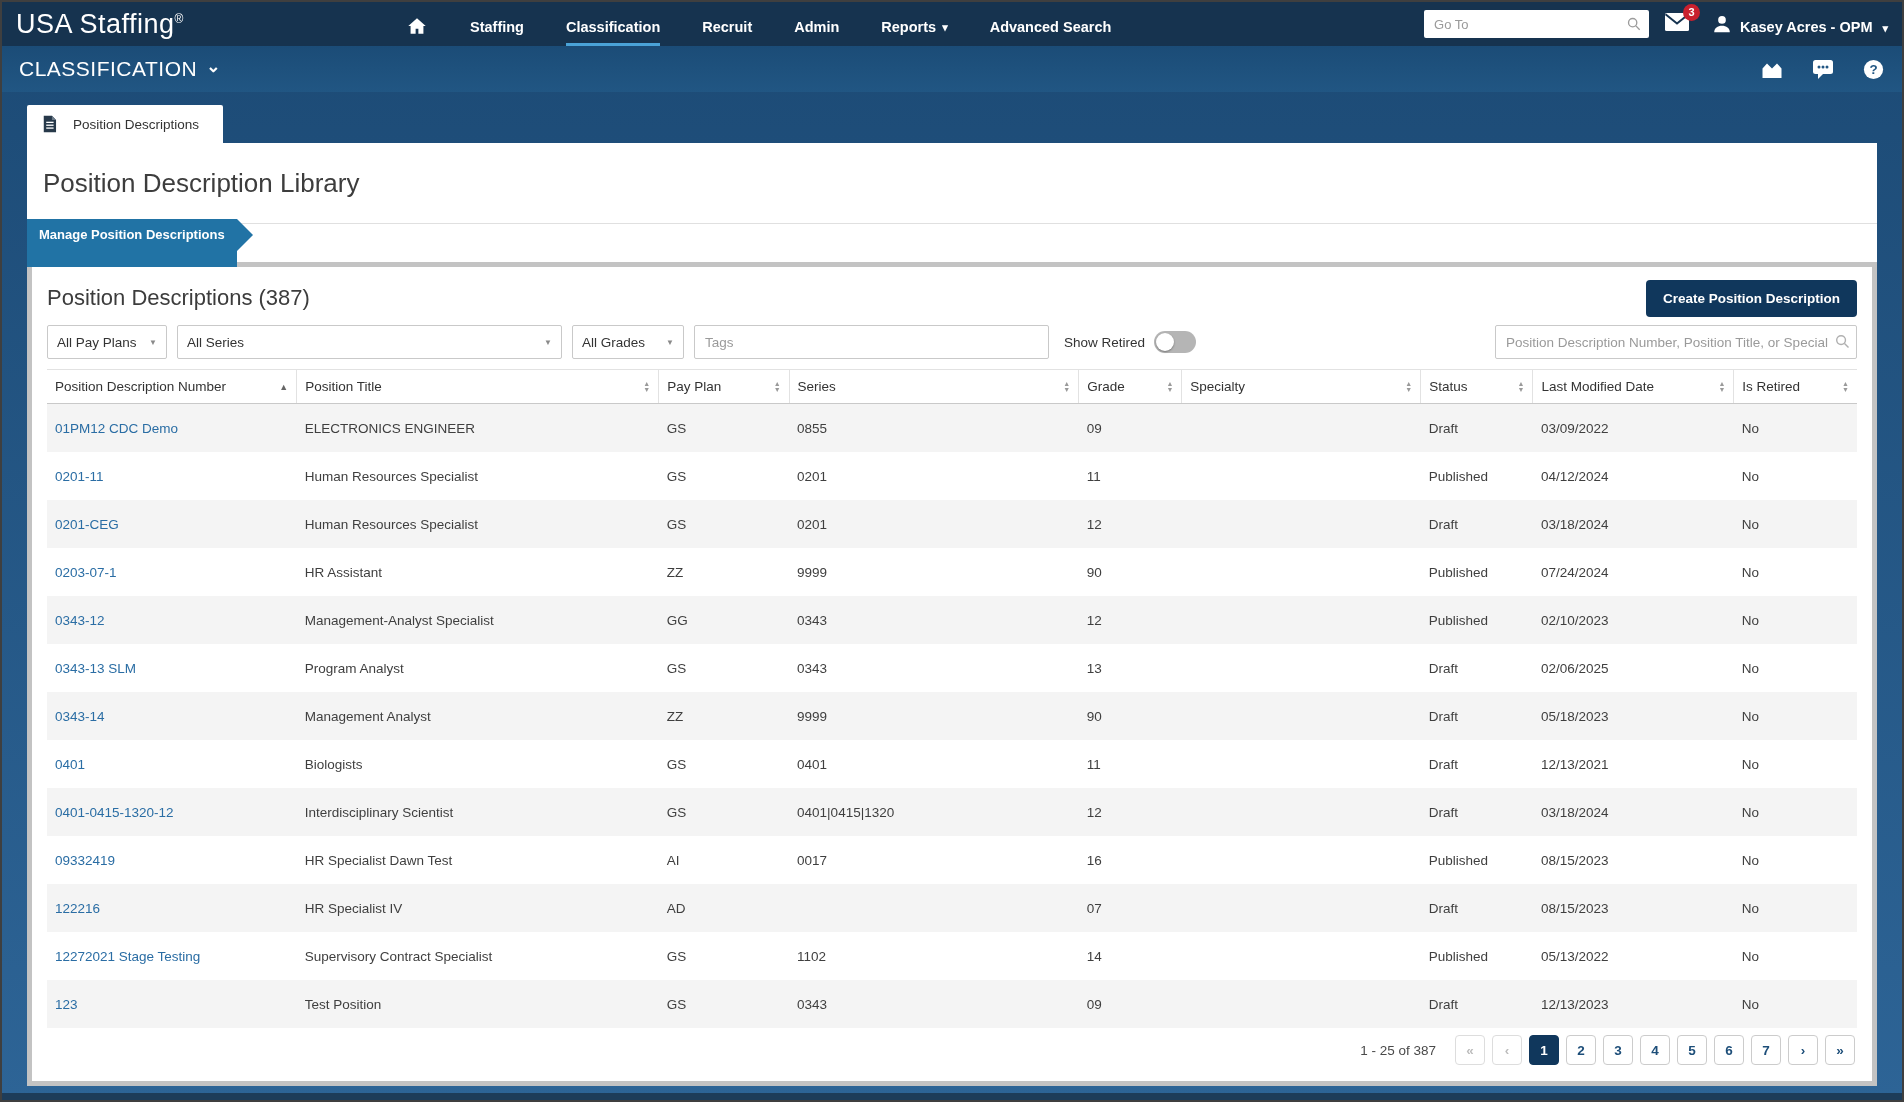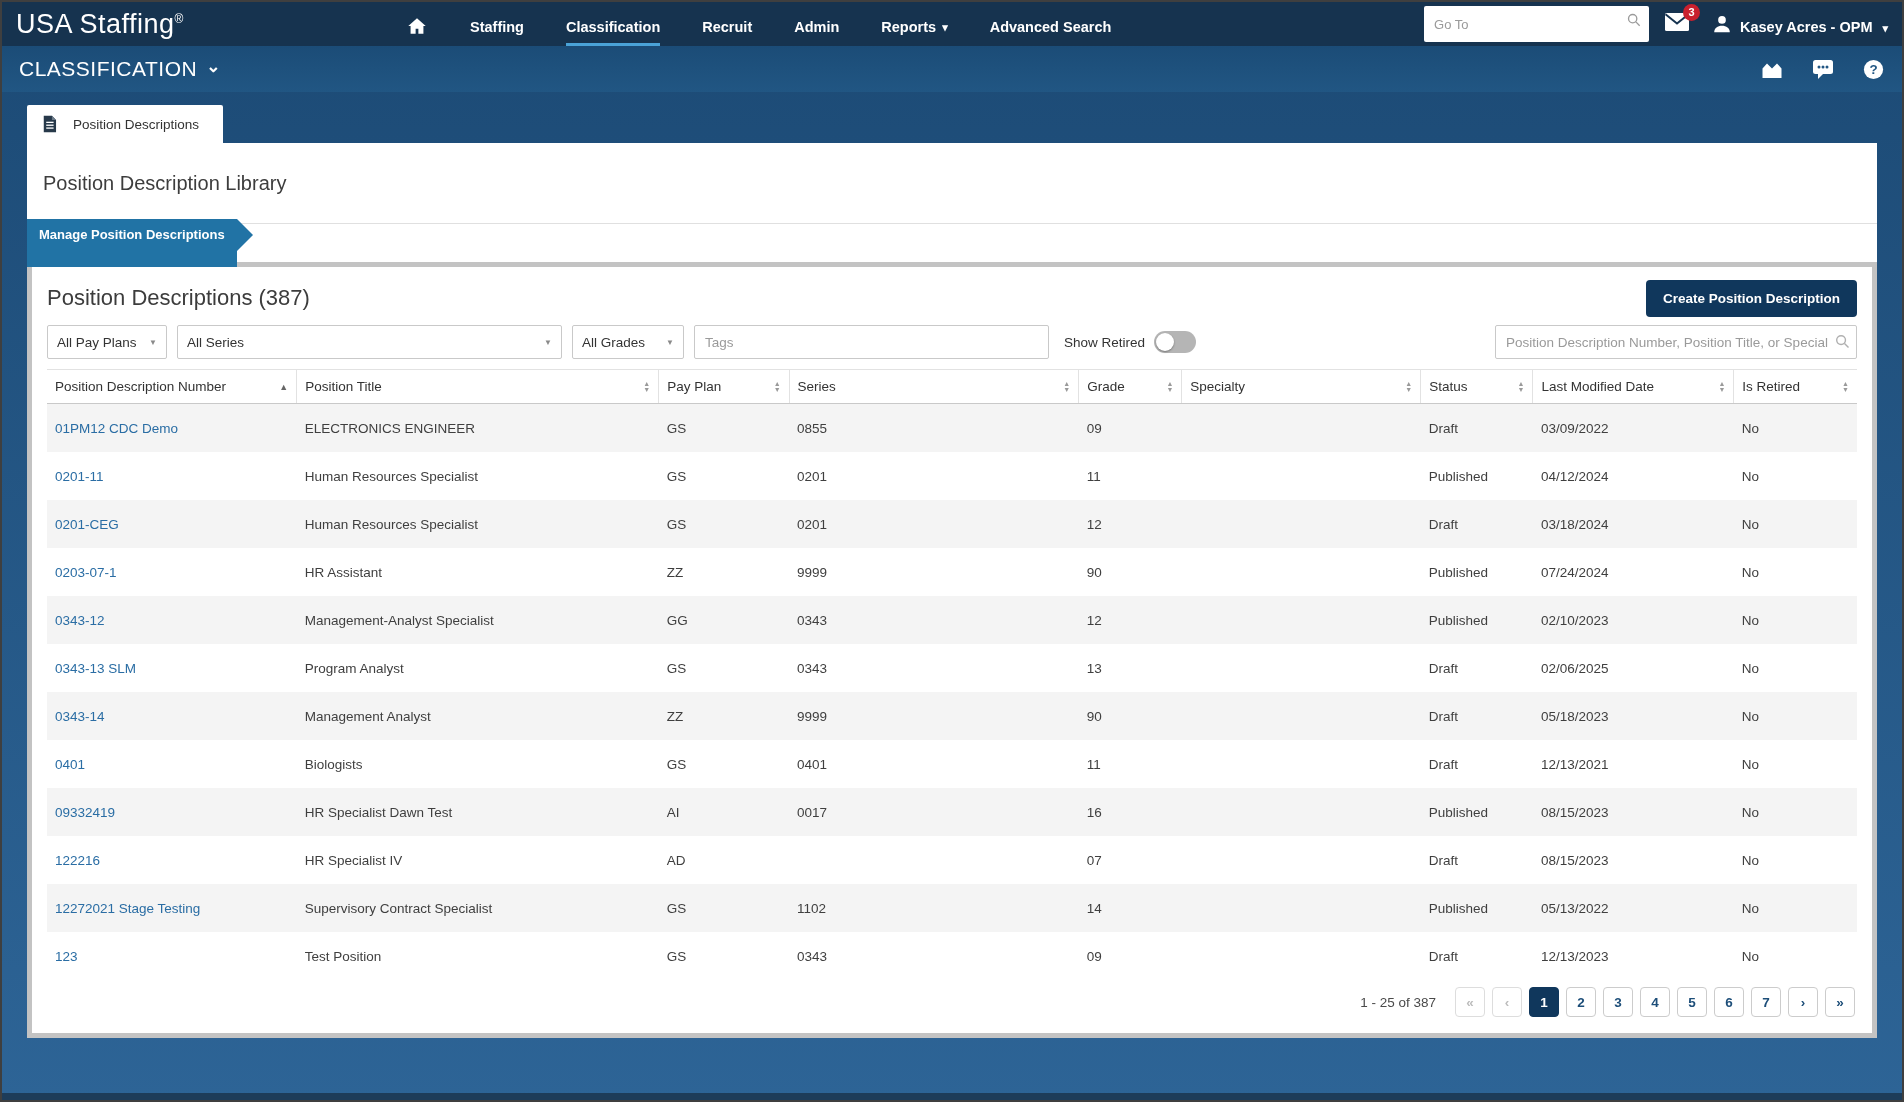--- a/index.html
+++ b/index.html
@@ -10,41 +10,41 @@
   .topnav{height:44px;flex:none;background:var(--navy);display:flex;align-items:center;padding:0 14px;color:#fff;}
   .brand{font-size:27px;font-weight:400;letter-spacing:.5px;white-space:nowrap;width:215px;}
   .brand sup{font-size:12px;}
   .mainnav{display:flex;align-items:stretch;gap:42px;margin-left:175px;height:44px;}
   .navitem{display:flex;align-items:center;gap:6px;color:#fff;text-decoration:none;font-size:14.5px;font-weight:700;border-bottom:3px solid transparent;padding-top:9px;box-sizing:border-box;cursor:pointer;white-space:nowrap;}
   .navitem.active{border-bottom-color:var(--accent);}
   .navcaret{font-size:11px;}
   .homebtn{display:flex;align-items:center;padding-top:3px;cursor:pointer;}
   .top-right{margin-left:auto;display:flex;align-items:center;gap:15px;}
   .goto-wrap{position:relative;}
-  .goto-input{width:185px;height:36px;border:none;border-radius:2px;padding:0 30px 0 10px;font-size:13px;font-family:inherit;color:#333;background:#fff;outline:none;}
+  .goto-input{width:185px;height:28px;border:none;border-radius:2px;padding:0 30px 0 10px;font-size:13px;font-family:inherit;color:#333;background:#fff;outline:none;}
   .goto-wrap .mag{position:absolute;right:7px;top:6px;}
   input::placeholder{color:#9a9a9a;}
   .mailwrap{position:relative;margin-right:6px;cursor:pointer;}
   .badge{position:absolute;top:-8px;right:-10px;min-width:17px;height:17px;border-radius:9px;background:var(--badge);color:#fff;font-size:11px;font-weight:700;line-height:17px;text-align:center;}
   .userchip{display:flex;align-items:flex-end;gap:7px;font-size:14.5px;font-weight:700;cursor:pointer;white-space:nowrap;}
   .usercaret{font-size:11px;margin-left:3px;}
 
   
   .sectionbar{height:46px;flex:none;background:linear-gradient(to bottom,#1b4c77,var(--bar));display:flex;align-items:center;padding:0 17px;color:#fff;}
   .section-title{font-size:21px;font-weight:500;letter-spacing:.5px;display:flex;align-items:center;gap:9px;cursor:pointer;}
   .section-caret{font-size:17px;font-weight:700;margin-top:-6px;}
   .section-icons{margin-left:auto;display:flex;align-items:center;gap:27px;}
   .sicon{cursor:pointer;display:flex;}
 
   
   .page{flex:1;padding:0 25px;display:flex;flex-direction:column;overflow:hidden;}
   .tabstrip{padding-top:13px;display:flex;}
   .tab{background:#fff;height:38px;display:flex;align-items:center;gap:16px;padding:0 24px 0 15px;font-size:13.5px;color:#333;border-radius:2px 2px 0 0;cursor:pointer;}
   .titleband{background:#fff;height:80px;display:flex;align-items:center;padding:0 16px;flex:none;}
-  .page-title{font-size:20px;font-weight:400;color:#3d3d3d;margin:0;}
+  .page-title{font-size:26px;font-weight:400;color:#3d3d3d;margin:0;}
   .ribbonband{background:#fff;height:38px;border-top:1px solid #e0e0e0;display:flex;align-items:center;flex:none;}
   .ribbon{position:relative;background:var(--ribbon);color:#fff;font-size:13px;font-weight:700;height:48px;line-height:32px;padding:0 12px;cursor:pointer;}
   .ribbon::after{content:"";position:absolute;right:-16px;top:0;border-left:16px solid var(--ribbon);border-top:16px solid transparent;border-bottom:16px solid transparent;}
 
   
   .panel{background:#fff;border:5px solid #c3c3c3;border-top-width:5px;margin-bottom:12px;padding:8px 15px 0;display:flex;flex-direction:column;flex:none;}
   .panel-head{display:flex;align-items:center;justify-content:space-between;height:38px;margin:4px 0 8px;}
   .panel-title{font-size:22px;font-weight:400;color:#3c3c3c;margin:0;}
   .create-btn{background:var(--button);color:#fff;border:none;border-radius:4px;font-family:inherit;font-size:13.5px;font-weight:700;padding:11px 17px;cursor:pointer;}
 
@@ -397,20 +397,31 @@
               <td>Biologists</td>
               <td>GS</td>
               <td>0401</td>
               <td>11</td>
               <td></td>
               <td>Draft</td>
               <td>12/13/2021</td>
               <td>No</td>
             </tr>
             <tr>
+              <td><span class="cell-link">0401-0415-1320-12</span></td>
+              <td>Interdisciplinary Scientist</td>
+              <td>GS</td>
+              <td>0401|0415|1320</td>
+              <td>12</td>
+              <td></td>
+              <td>Draft</td>
+              <td>03/18/2024</td>
+              <td>No</td>
+            </tr>
+            <tr>
               <td><span class="cell-link">09332419</span></td>
               <td>HR Specialist Dawn Test</td>
               <td>AI</td>
               <td>0017</td>
               <td>16</td>
               <td></td>
               <td>Published</td>
               <td>08/15/2023</td>
               <td>No</td>
             </tr>

